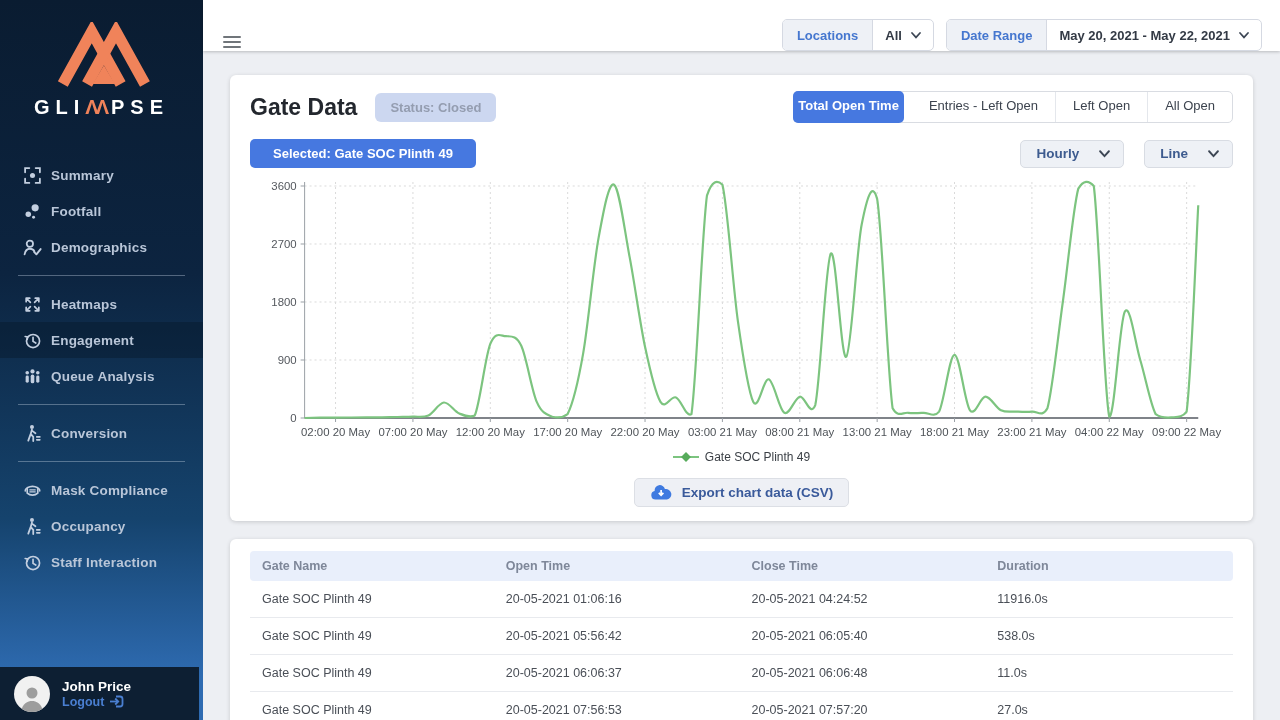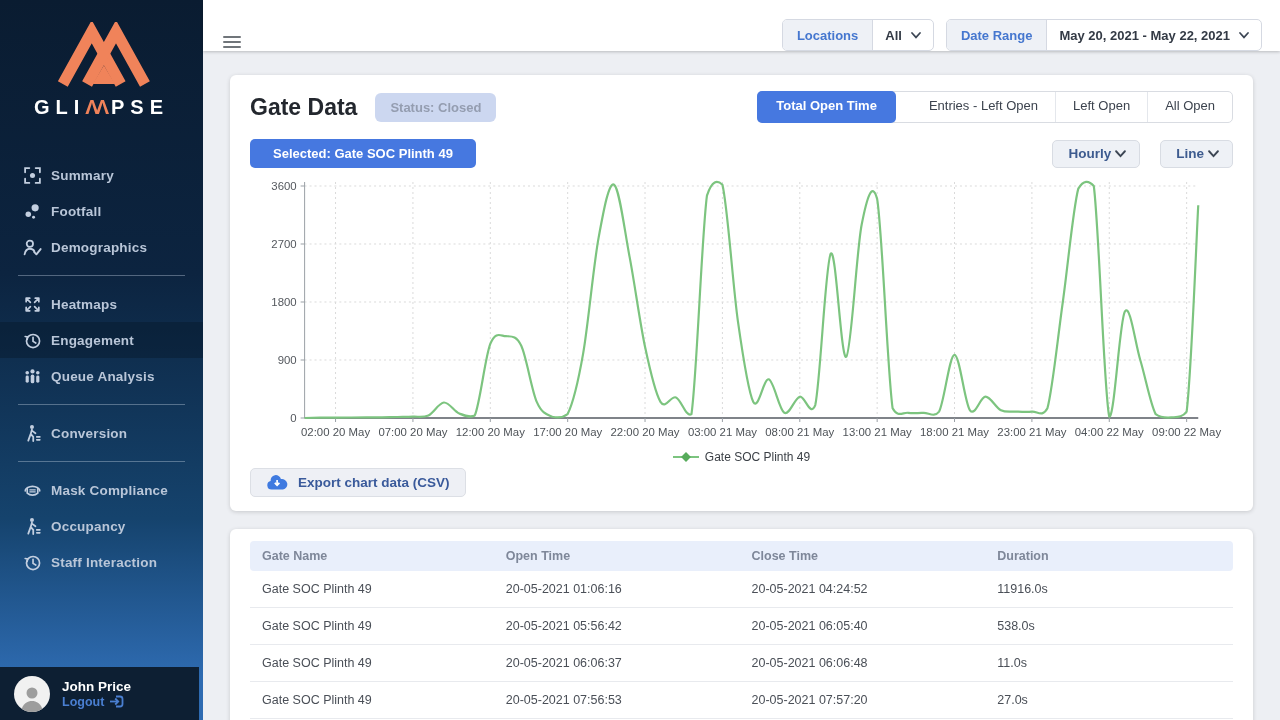--- a/index.html
+++ b/index.html
@@ -39,31 +39,31 @@
   .content{flex:1;padding:24px 27px 0;overflow:hidden;}
   .card{background:#fff;border-radius:6px;box-shadow:0 1px 4px rgba(0,0,0,.16);}
   .chart-card{padding:16px 20px 14px;}
   .card-head{display:flex;align-items:center;}
   .title{font-size:23px;color:#23272e;font-weight:700;}
   .status-badge{margin-left:18px;background:#ccd7f0;color:#949db0;font-weight:700;font-size:13px;
     padding:7px 15px;border-radius:6px;}
   .tabs{margin-left:auto;display:flex;border:1px solid #d9dce2;border-radius:5px;background:#fff;height:30px;}
   .tab{padding:0 17px;line-height:28px;font-size:13px;color:#3c434e;border-right:1px solid #e4e7ec;cursor:pointer;white-space:nowrap;}
   .tab:last-child{border-right:none;}
-  .tab.active{background:#4678e0;color:#fff;font-weight:700;border-radius:5px;margin:-1px 16px -1px -1px;
-    line-height:30px;border-right:none;padding:0 19px;}
+  .tab.active{background:#4678e0;color:#fff;font-weight:700;border-radius:5px;margin:-1px 8px -1px -1px;
+    line-height:30px;border-right:none;padding:0 5px;}
   .row2{display:flex;margin-top:16px;align-items:center;}
   .selected-btn{background:#4678e0;color:#fff;font-weight:700;font-size:13px;padding:7px 23px;
     border-radius:5px;border:none;cursor:pointer;font-family:inherit;}
   .dropdowns{margin-left:auto;display:flex;gap:20px;}
   .dd{background:#eef1f6;border:1px solid #d8dce3;border-radius:5px;height:26px;display:flex;
-    align-items:center;gap:4px;padding:0 13px 0 15px;font-size:13.5px;color:#3d5b8f;font-weight:700;cursor:pointer;}
+    align-items:center;gap:20px;padding:0 13px 0 15px;font-size:13.5px;color:#3d5b8f;font-weight:700;cursor:pointer;}
   .chart-wrap{margin-top:8px;}
   .legend{display:flex;justify-content:center;align-items:center;gap:6px;font-size:12px;color:#3a3f45;margin-top:2px;}
-  .export-row{display:flex;justify-content:flex-start;margin-top:4px;}
+  .export-row{display:flex;justify-content:center;margin-top:14px;}
   .export-btn{display:flex;align-items:center;gap:10px;background:#eef0f5;border:1px solid #dcdfe5;
     border-radius:5px;padding:6px 15px;font-size:13.5px;color:#3a5a9b;font-weight:600;cursor:pointer;font-family:inherit;}
 
   .table-card{margin-top:18px;padding:12px 20px 20px;}
   table{width:100%;border-collapse:collapse;font-size:12.5px;table-layout:fixed;}
   thead th{background:#e9effb;color:#7e8799;font-weight:600;text-align:left;padding:8px 10px;}
   thead th:first-child{border-radius:4px 0 0 4px;padding-left:12px;margin-left:16px;}
   thead th:last-child{border-radius:0 4px 4px 0;}
   tbody td{color:#4a4f57;padding:11px 10px;border-bottom:1px solid #e8eaee;background:#fff;}
   tbody td:first-child{padding-left:12px;}

